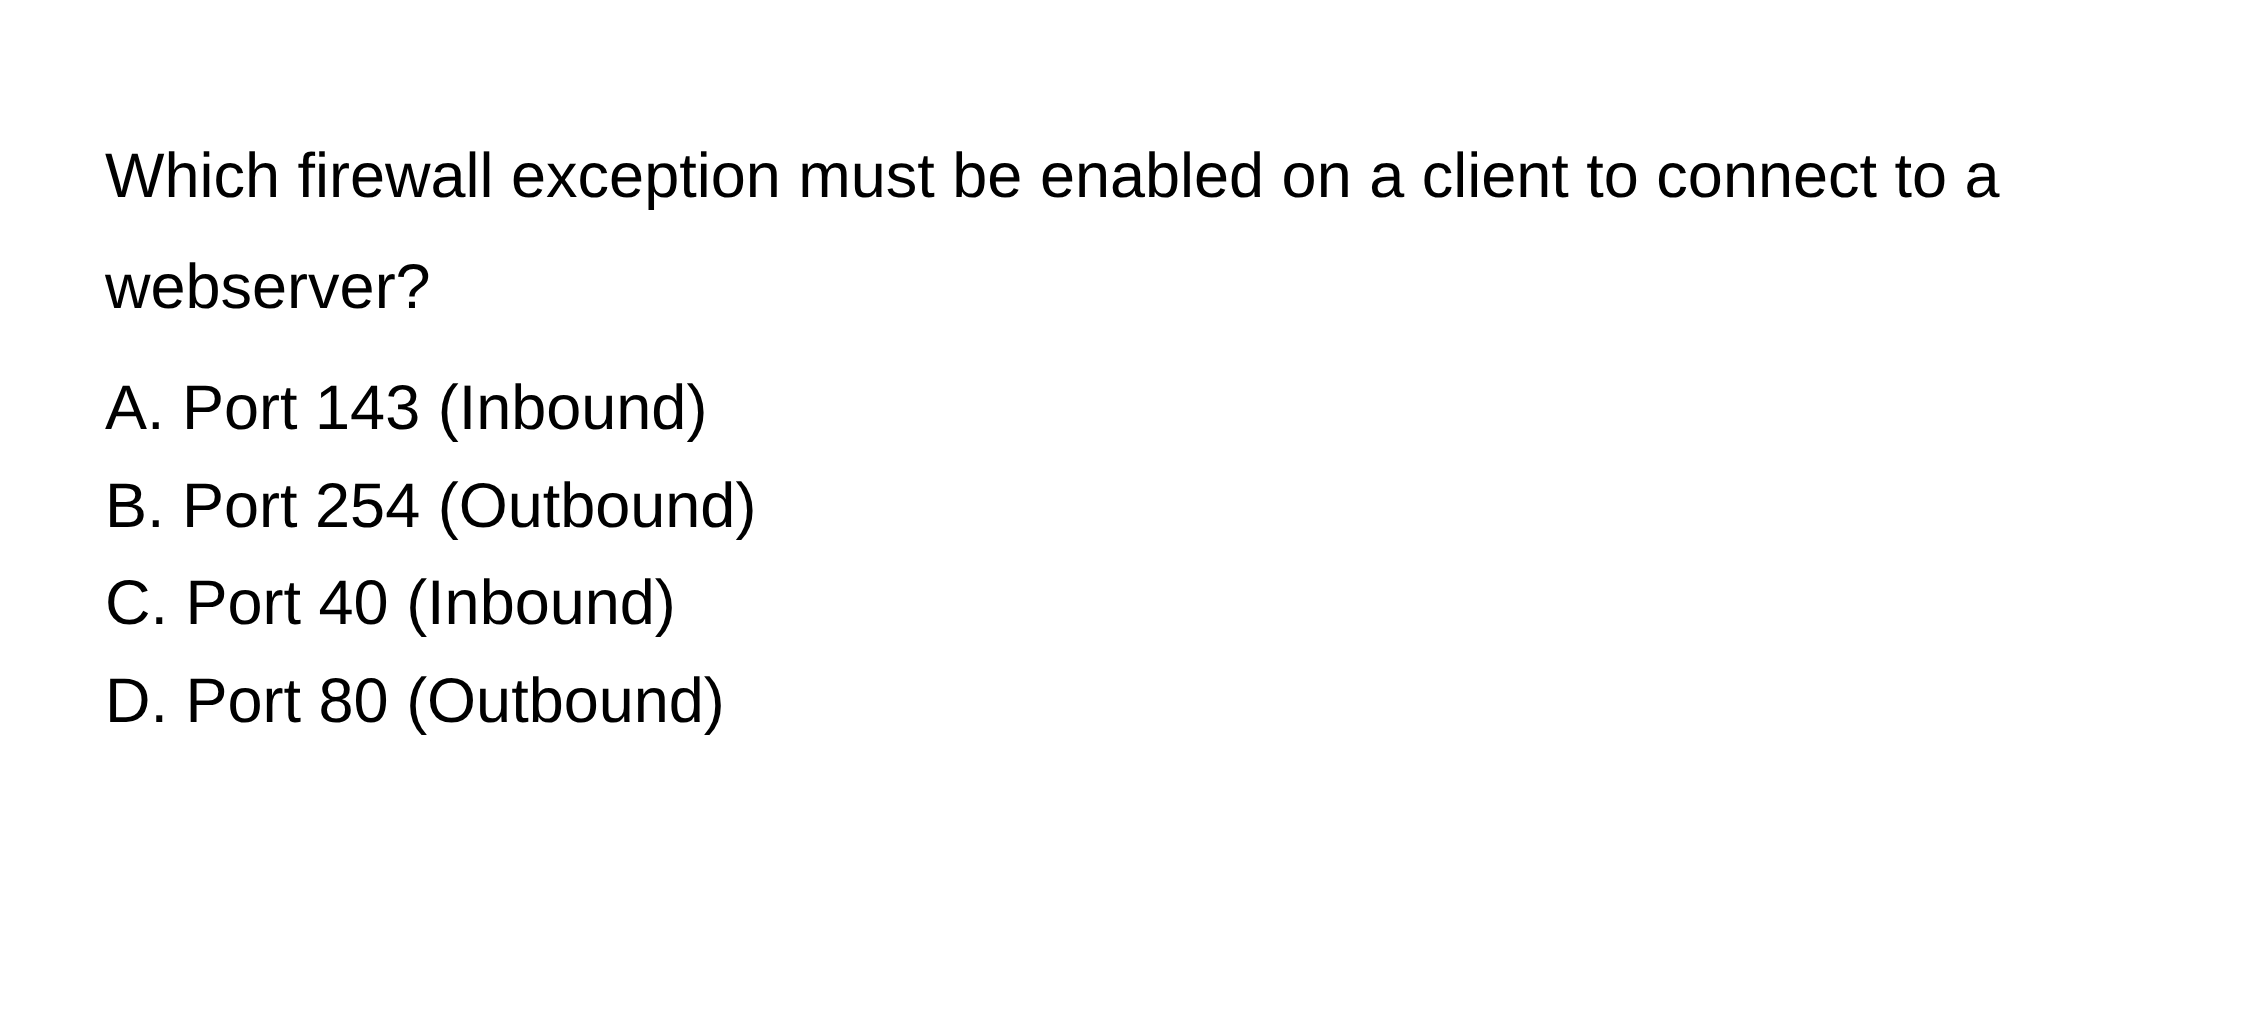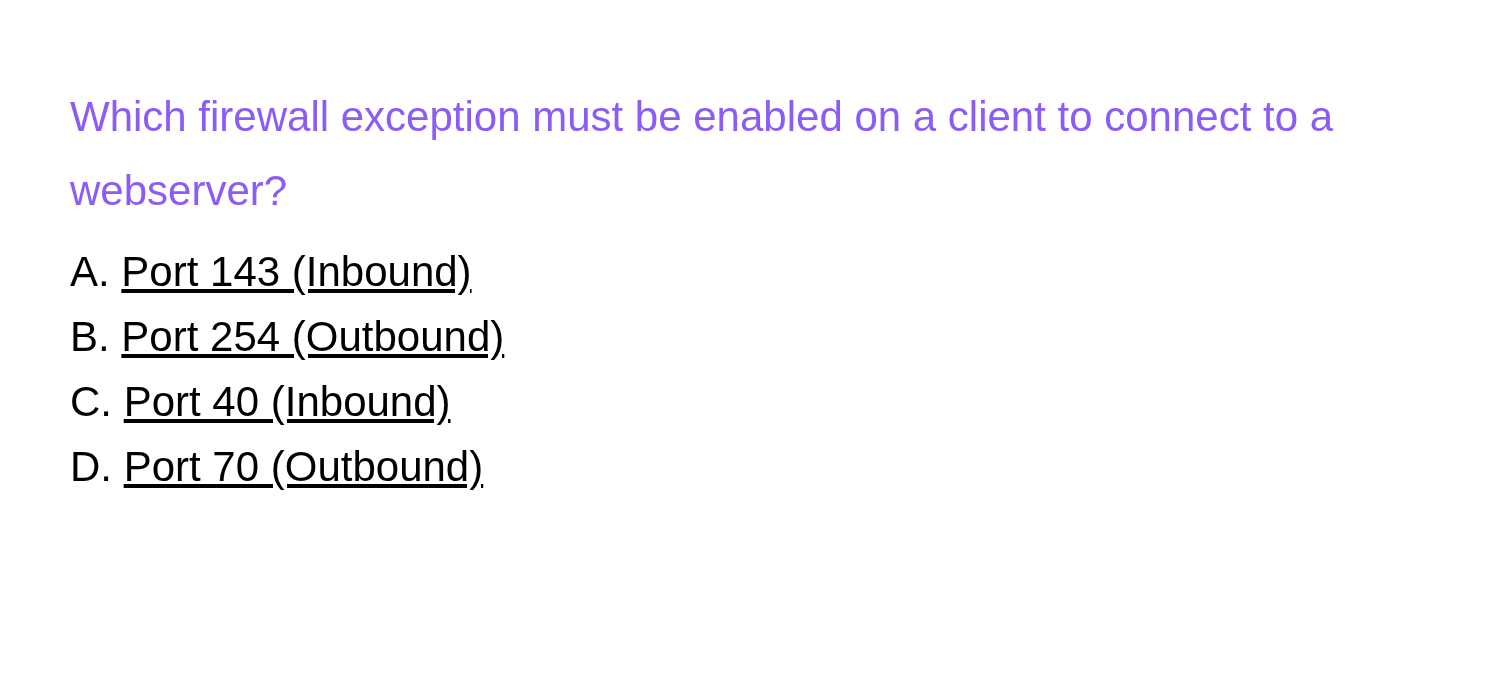--- a/index.html
+++ b/index.html
@@ -10,36 +10,35 @@
     body {
       width: 1500px;
       height: 688px;
       background: #ffffff;
       font-family: -apple-system, BlinkMacSystemFont, "Segoe UI", Helvetica, Arial, sans-serif;
       padding: 80px 70px;
     }
     .question-text {
       font-size: 42px;
       line-height: 1.75;
-      color: #8b5cf6;
+      color: #000000;
       font-weight: 400;
       margin-bottom: 12px;
     }
     .option {
       font-size: 42px;
       line-height: 1.55;
       color: #000000;
       font-weight: 400;
     }
     .option-letter {
       display: inline;
     }
     .option-text {
       display: inline;
-      text-decoration: underline;
     }
   </style>
 </head>
 <body>
 
 <div class="question-text">Which firewall exception must be enabled on a client to connect to a webserver?</div>
 
 <div class="option">
   <span class="option-letter">A.</span>
   <span class="option-text">Port 143 (Inbound)</span>
@@ -50,14 +49,14 @@
   <span class="option-text">Port 254 (Outbound)</span>
 </div>
 
 <div class="option">
   <span class="option-letter">C.</span>
   <span class="option-text">Port 40 (Inbound)</span>
 </div>
 
 <div class="option">
   <span class="option-letter">D.</span>
-  <span class="option-text">Port 70 (Outbound)</span>
+  <span class="option-text">Port 80 (Outbound)</span>
 </div>
 
 </body></html>

